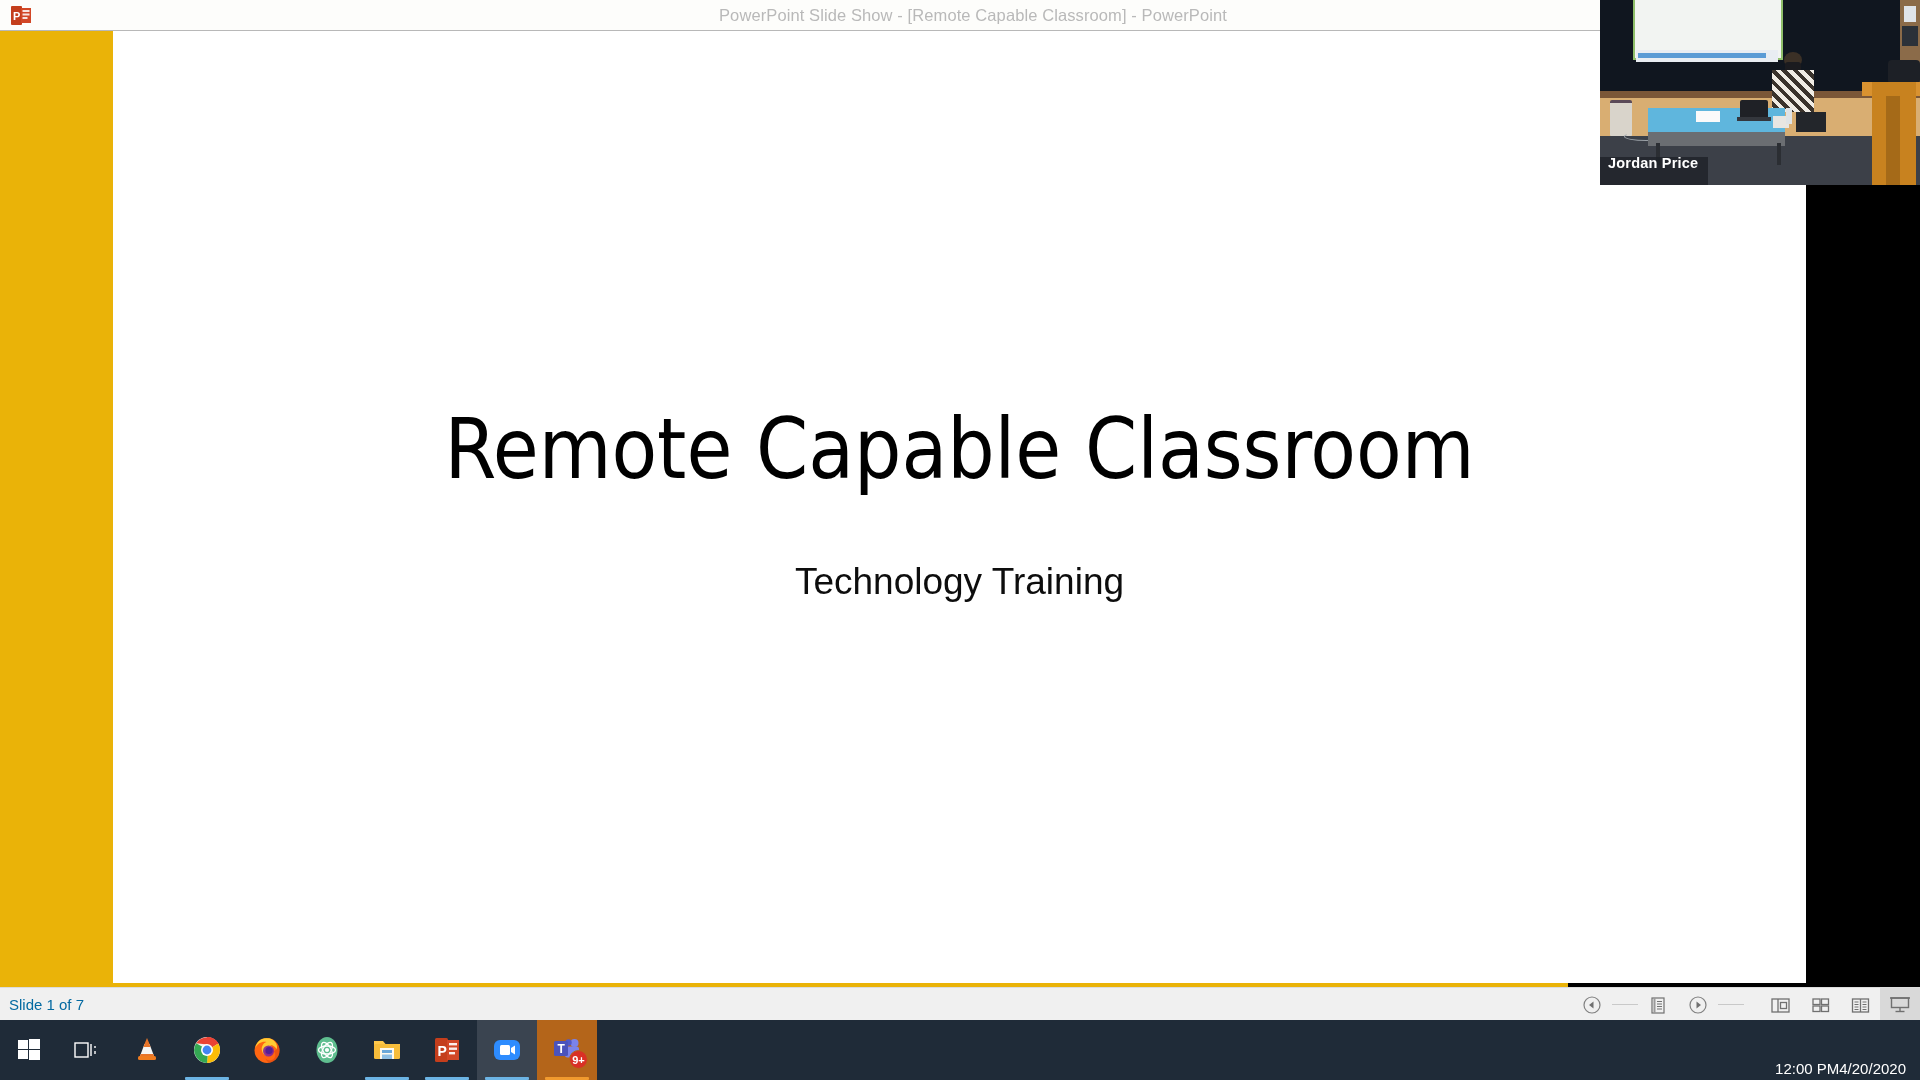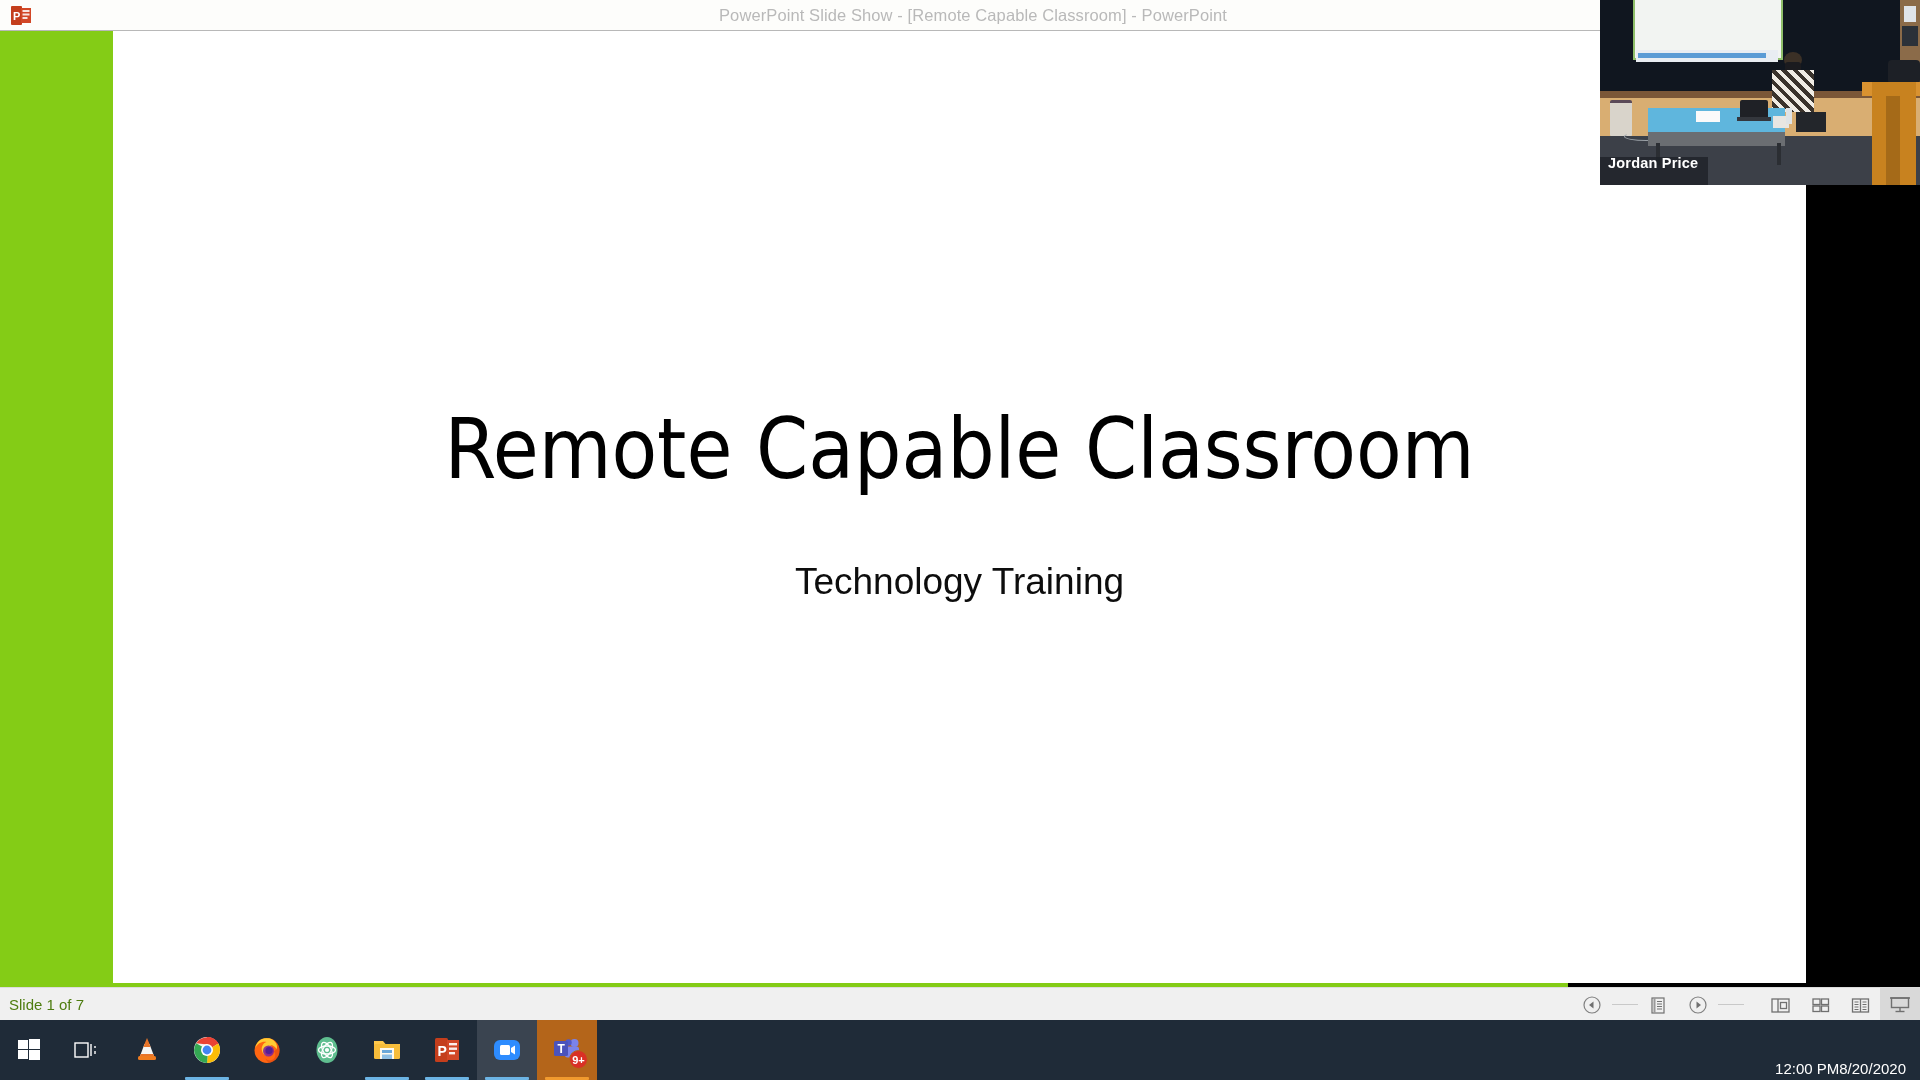--- a/index.html
+++ b/index.html
@@ -25,21 +25,21 @@
     white-space:nowrap;
     padding-left:26px;
   }
   #ppt-app-icon {
     position:absolute; left:10px; top:4px; width:23px; height:23px;
   }
 
   
   #stage {
     position:absolute; left:0; top:31px; width:1568px; height:956px;
-    background:#84cc16;
+    background:#eab308;
   }
   #slide {
     position:absolute; left:113px; top:0px; width:1693px; height:952px;
     background:#ffffff;
   }
   #slide-title {
     position:absolute; left:0; width:1693px; top:375px;
     text-align:center;
     font-family:"DejaVu Sans Condensed","Liberation Sans", sans-serif;
     font-size:83px; font-weight:400; color:#000; line-height:1.05;
@@ -97,21 +97,21 @@
   }
   #wc-name { font-size:14.5px; font-weight:700; color:#ffffff; letter-spacing:.2px; white-space:nowrap; }
 
   
   #statusbar {
     position:absolute; left:0; top:987px; width:1920px; height:33px;
     background:#f0f0f0; border-top:1px solid #dcdcdc;
   }
   #slide-counter {
     position:absolute; left:9px; top:0; height:33px; line-height:33px;
-    font-size:15px; color:#4d7c0f; white-space:nowrap;
+    font-size:15px; color:#0369a1; white-space:nowrap;
   }
   #sb-icons {
     position:absolute; right:0px; top:0; height:33px; display:flex; align-items:center;
   }
   .sb-btn {
     width:40px; height:33px; display:flex; align-items:center; justify-content:center;
   }
   .sb-btn.active { background:#d9d9d9; }
   .sb-gap { width:16px; height:33px; }
   .sb-line { width:26px; height:1px; background:#c9c9c9; }
@@ -429,17 +429,17 @@
           </svg>
         </span>
         <div class="tb-badge">9+</div>
         <div class="tb-underline orange"></div>
       </div>
 
     </div>
 
     <div id="tb-clock">
       <span>12:00 PM</span>
-      <span>8/20/2020</span>
+      <span>4/20/2020</span>
     </div>
   </div>
 
 </div>
 
 </body></html>

